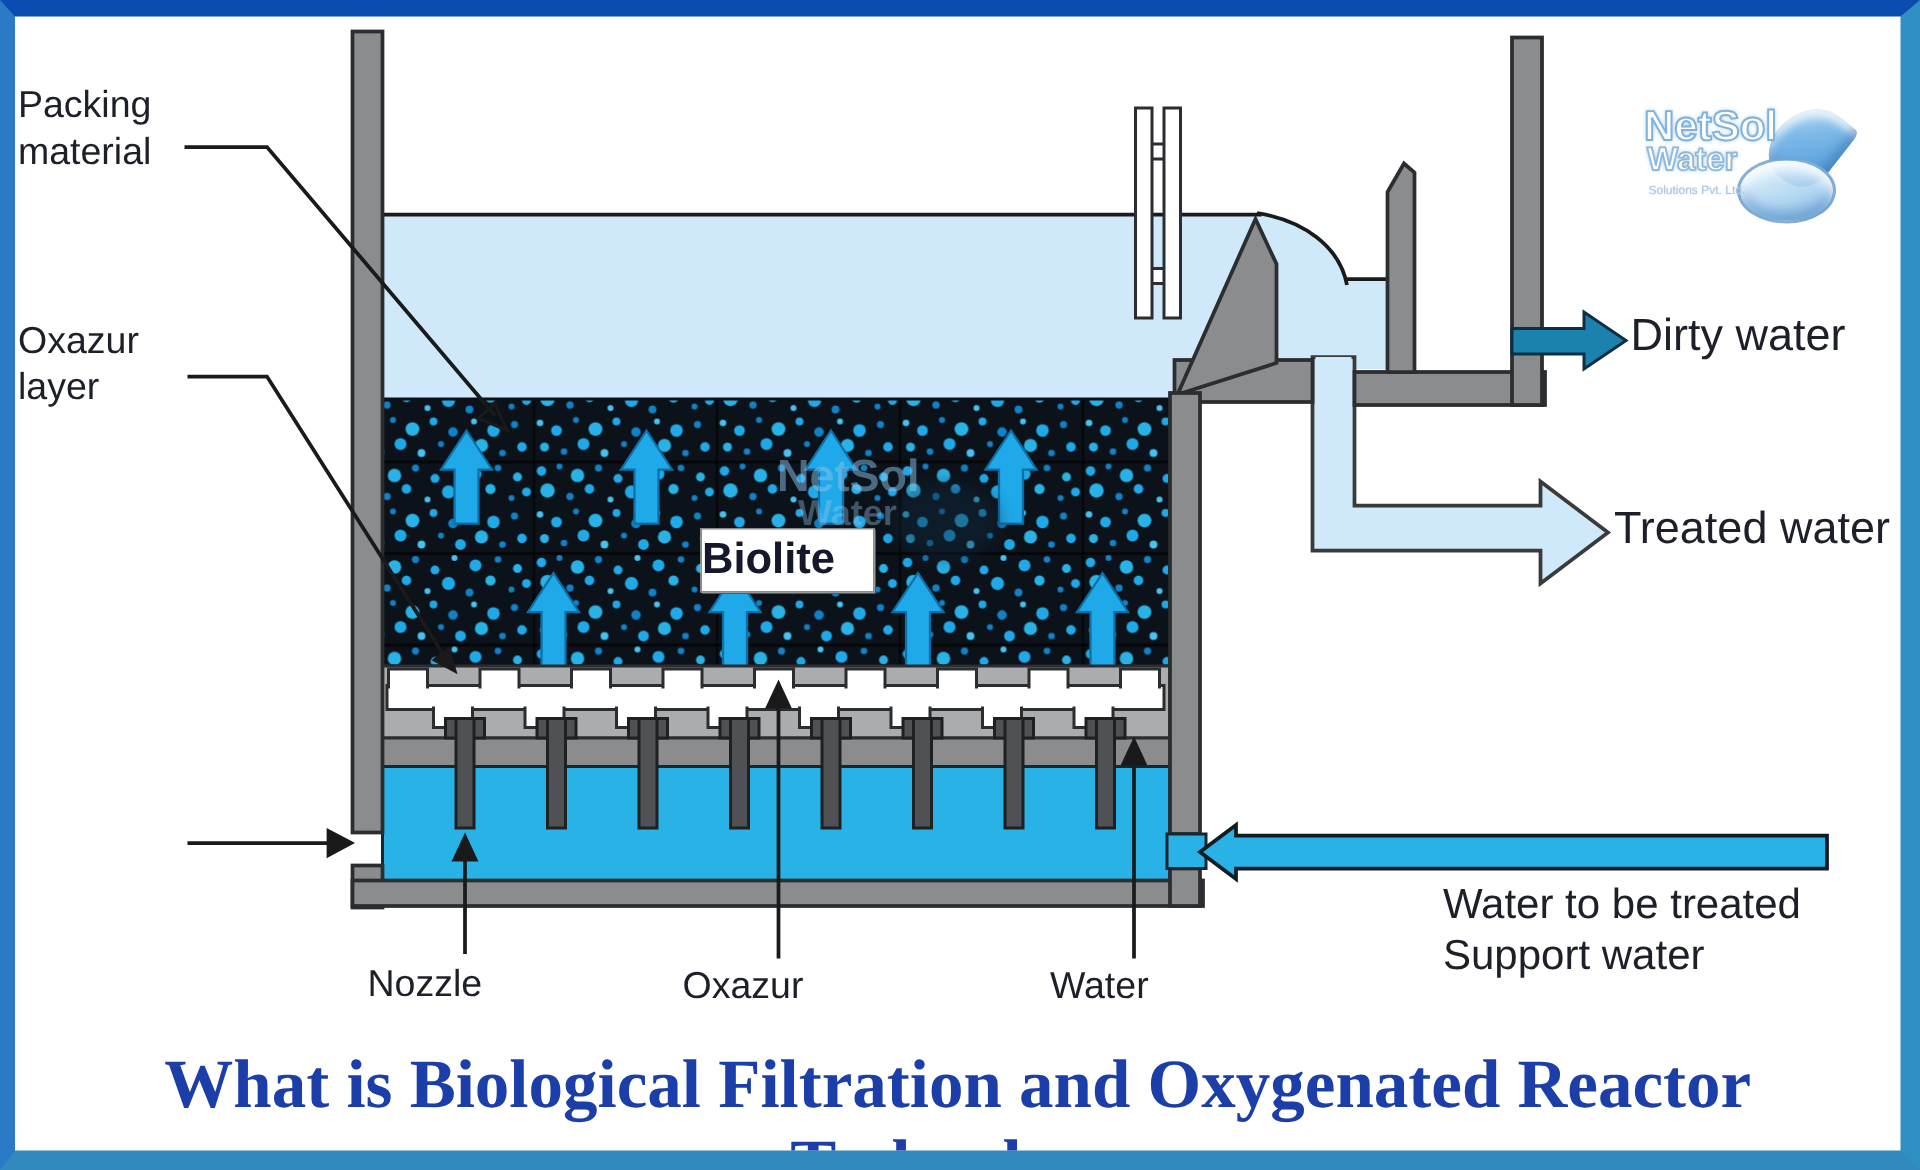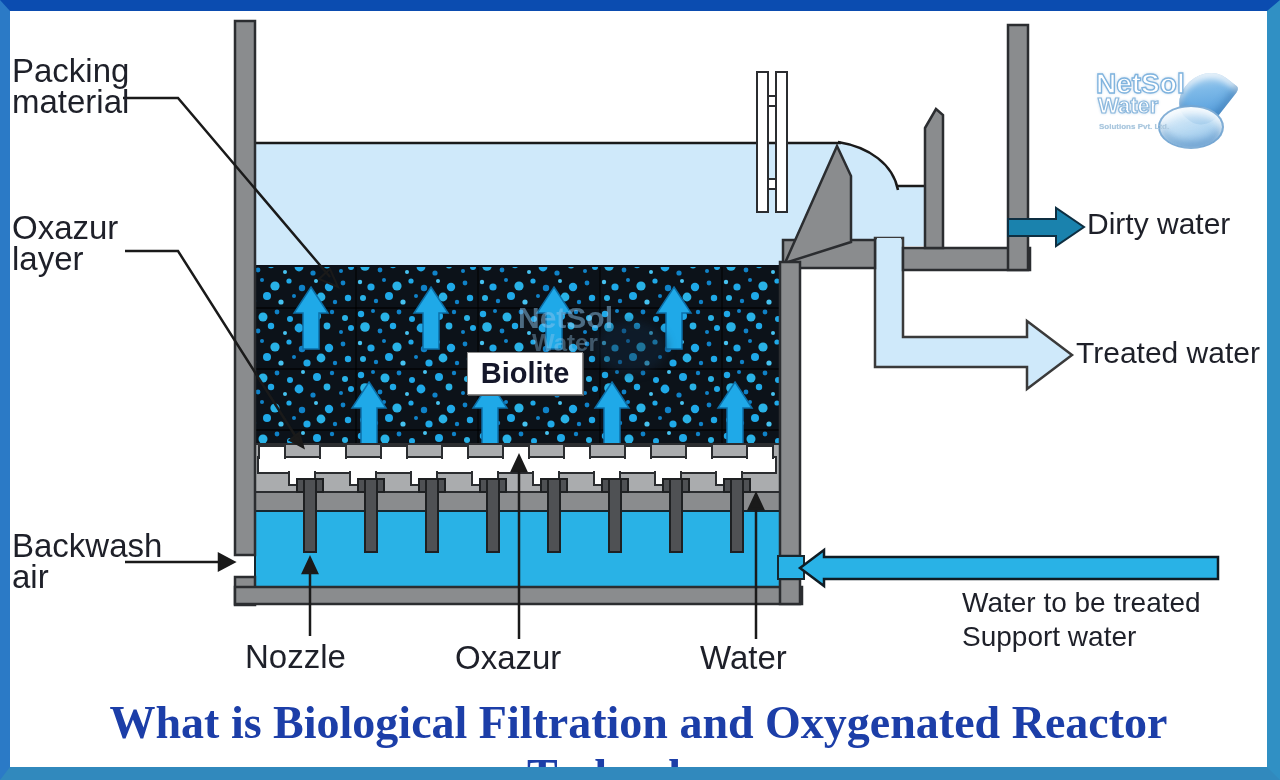--- a/index.html
+++ b/index.html
@@ -7,48 +7,48 @@
     position:relative;width:1280px;height:780px;overflow:hidden;
     background:#ffffff;box-sizing:border-box;
     border-top:11px solid #0b4cb0;
     border-left:10px solid #2b7ac6;
     border-right:13px solid #3090c4;
     border-bottom:13px solid #3189bd;
     font-family:"Liberation Sans",sans-serif;
   }
   #diagram-svg{position:absolute;left:-10px;top:-11px;width:1280px;height:780px;}
   .lbl{
-    position:absolute;color:#1e2029;font-size:33px;line-height:31px;
+    position:absolute;color:#1e2029;font-size:25px;line-height:31px;
     font-weight:500;letter-spacing:0;white-space:nowrap;
   }
   .lbl-c{text-align:left;}
   .biolite-box{
     position:absolute;left:457px;top:341px;width:114px;height:41px;
     background:#ffffff;border:1px solid #8a8a8a;box-shadow:1px 1px 0 #555;
-    font-size:29px;font-weight:600;color:#15172a;text-align:center;line-height:40px;
+    font-size:29px;font-weight:600;color:#15172a;line-height:40px;
   }
   .title{
     position:absolute;left:0;top:685px;width:1257px;text-align:center;
     font-family:"Liberation Serif",serif;font-weight:700;font-size:46px;
     color:#1c3ea8;
   }
   
   .logo{position:absolute;left:1078px;top:49px;width:170px;height:95px;}
   .logo .l1{
     position:absolute;left:8px;top:8px;font-size:28px;font-weight:700;color:#ffffff;
     -webkit-text-stroke:1.3px #7fb3de;
     text-shadow:0 0 3px rgba(120,170,215,.9);
   }
   .logo .l2{
     position:absolute;left:10px;top:33px;font-size:22px;font-weight:700;color:#ffffff;
     -webkit-text-stroke:1.2px #8db9de;
     text-shadow:0 0 3px rgba(130,175,215,.9);
   }
   .logo .l3{
-    position:absolute;left:11px;top:62px;font-size:8px;font-weight:700;color:#a9c6dd;
+    position:absolute;left:11px;top:62px;font-size:8px;font-weight:400;color:#a9c6dd;
     text-shadow:0 0 1px #c6dcec;
   }
   .drop-big{
     position:absolute;left:95px;top:9px;width:44px;height:56px;
     background:linear-gradient(135deg,#cfe6f7 0%,#7db9e8 40%,#3f8fd6 100%);
     border-radius:78% 10% 55% 55% / 72% 12% 50% 55%;
     transform:rotate(38deg);
     box-shadow:inset -4px -5px 8px rgba(30,90,150,.45), inset 3px 4px 6px rgba(255,255,255,.8);
   }
   .drop-flat{
@@ -249,24 +249,20 @@
   <div class="lbl" style="left:2px;top:44px;">
     <div>Packing</div>
     <div>material</div>
   </div>
 
   <div class="lbl" style="left:2px;top:201px;">
     <div>Oxazur</div>
     <div>layer</div>
   </div>
 
-  <div class="lbl" style="left:2px;top:519px;">
-    <div>Backwash</div>
-    <div>air</div>
-  </div>
 
   <div class="biolite-box">Biolite</div>
 
   <div class="lbl lbl-c" style="left:235px;top:630px;width:130px;">Nozzle</div>
   <div class="lbl lbl-c" style="left:445px;top:631px;width:130px;">Oxazur</div>
   <div class="lbl lbl-c" style="left:690px;top:631px;width:110px;">Water</div>
 
   <div class="lbl" style="left:1066px;top:326px;font-size:30px;">Treated water</div>
   <div class="lbl" style="left:1077px;top:197px;font-size:30px;">Dirty water</div>
 

